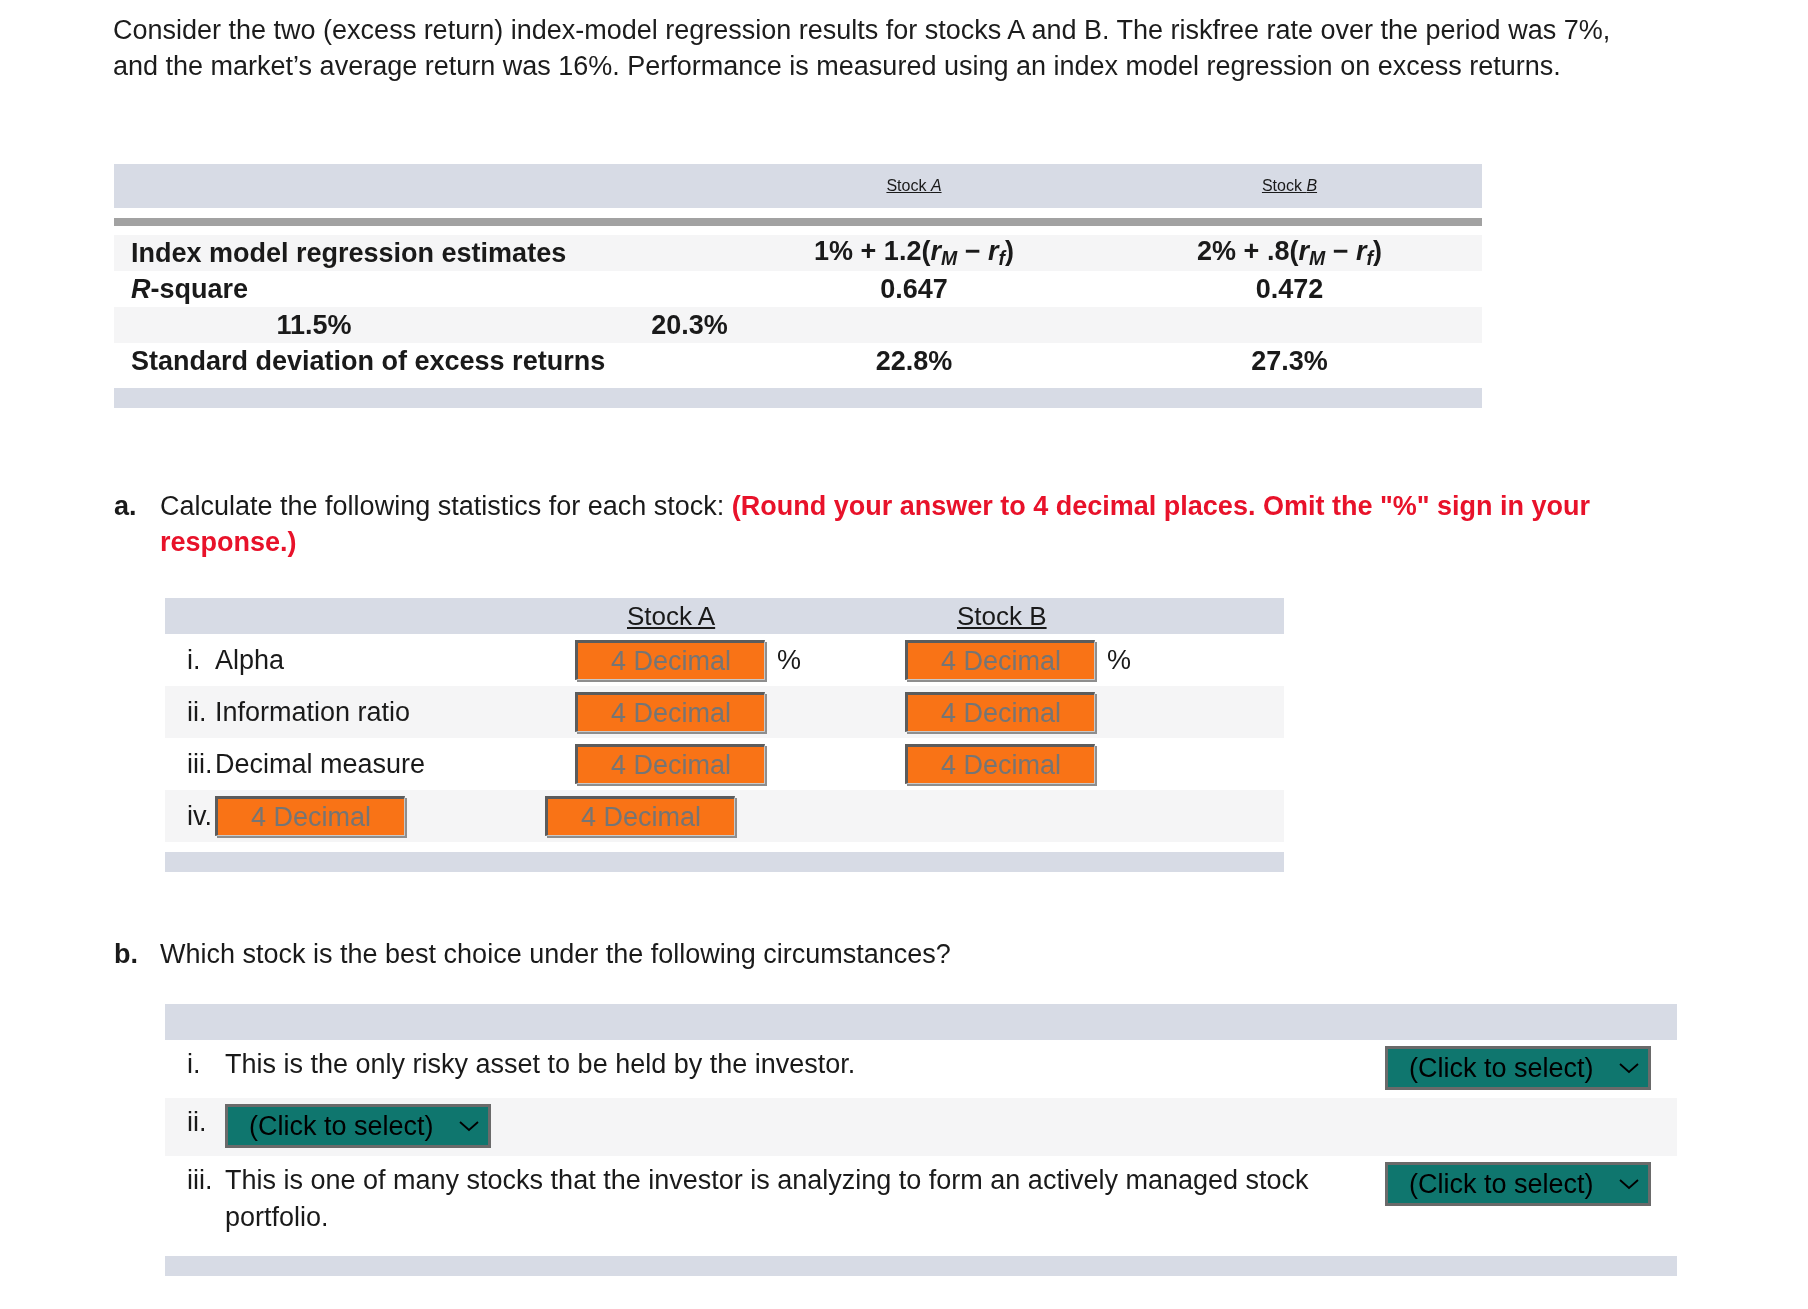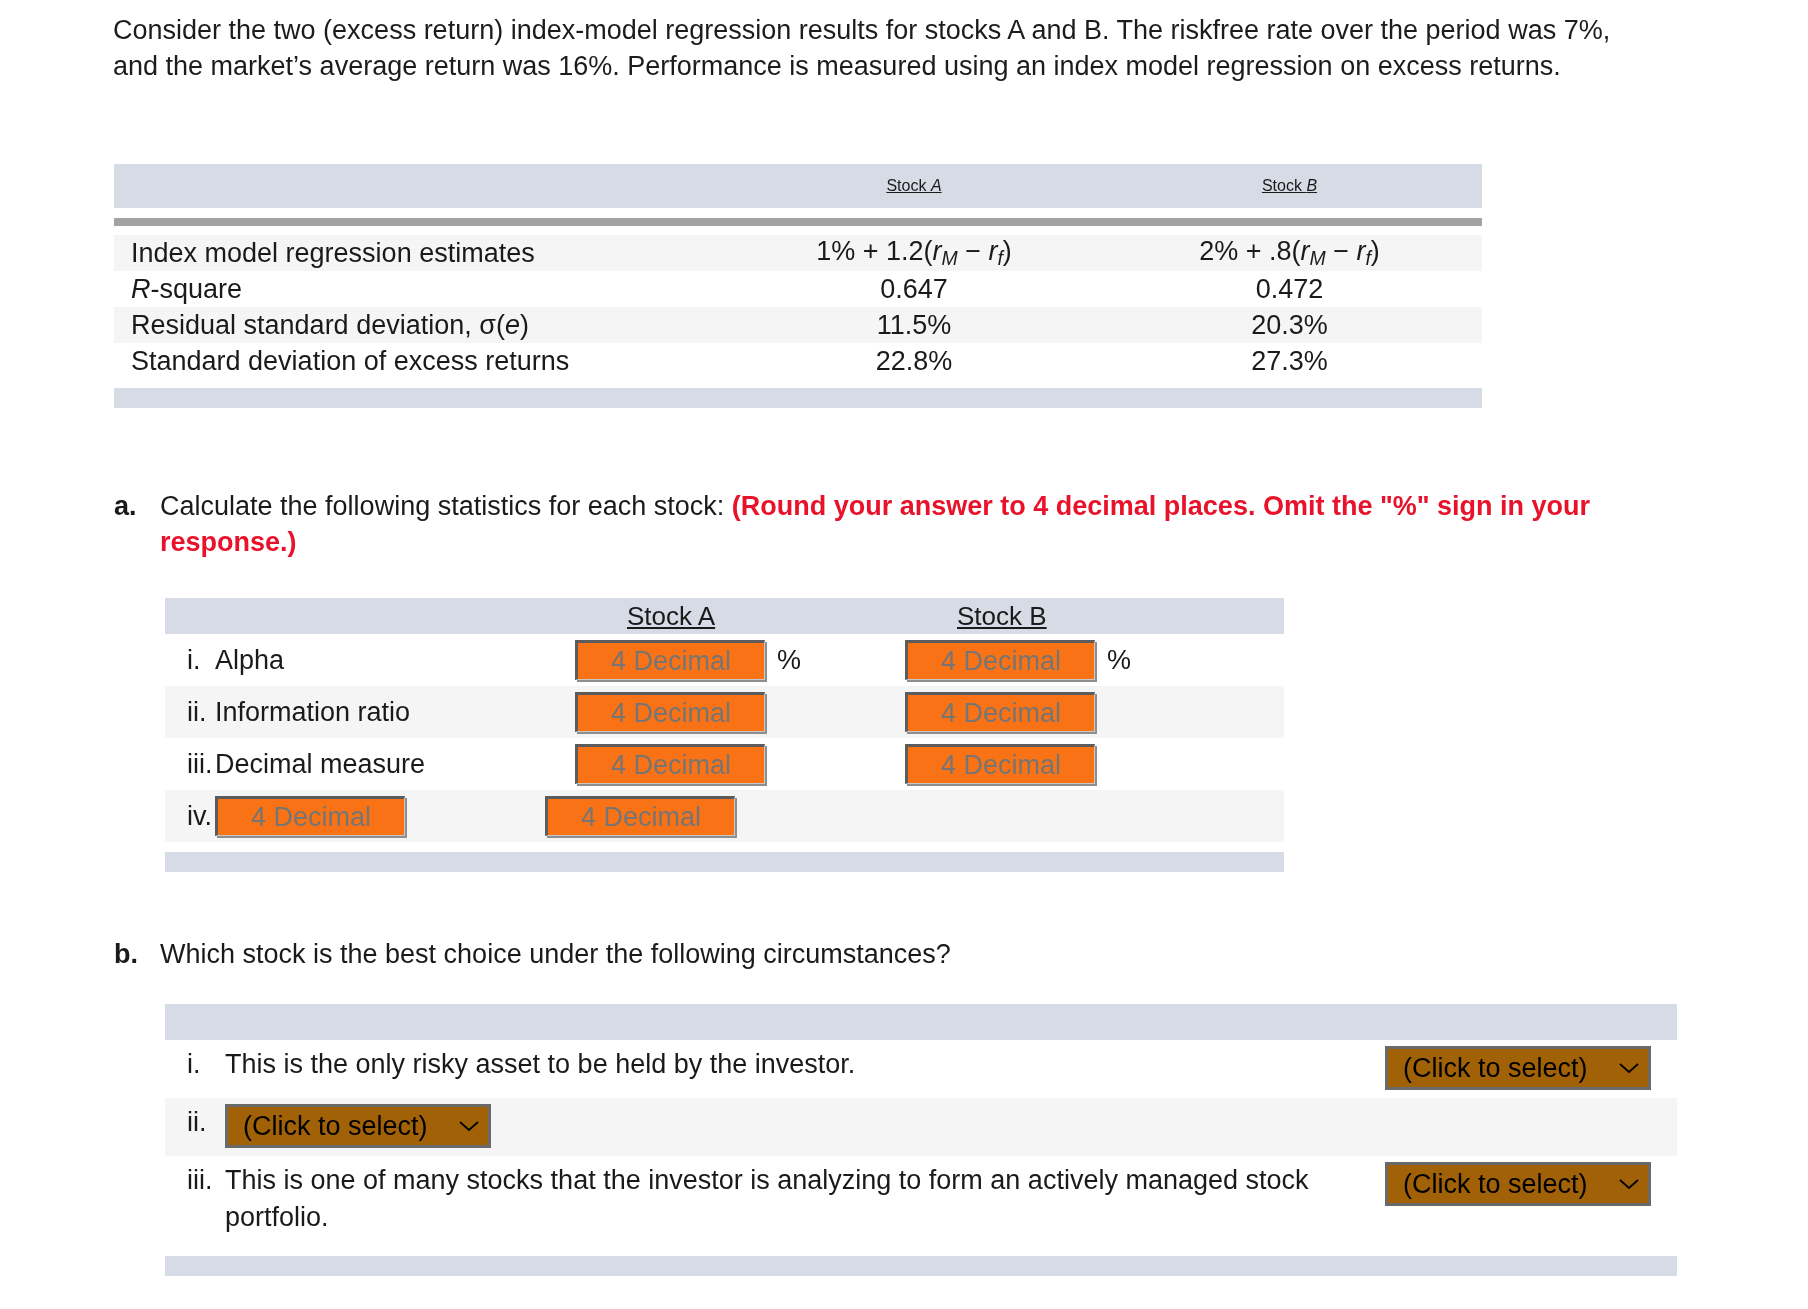--- a/index.html
+++ b/index.html
@@ -58,20 +58,21 @@
     align-items: center;
   }
   .t1-gap { height: 10px; background:#ffffff; }
   .t1-rule { height: 8px; }
   .t1-gap2 { height: 9px; background:#ffffff; }
   .t1-row {
     height: 36px;
     display: flex;
     align-items: center;
     font-size: 27px;
+    font-weight: bold;
   }
   .t1-row.alt { background: #f5f5f6; }
   .t1-c0 { width: 600px; padding-left: 17px; box-sizing: border-box; }
   .t1-c1 { width: 400px; text-align: center; }
   .t1-c2 { width: 351px; text-align: center; }
   .t1-foot { height: 20px; margin-top: 9px; }
 
   .ital { font-style: italic; }
   .sub  { font-size: 0.72em; vertical-align: -0.28em; font-style: italic; }
 
@@ -162,24 +163,24 @@
   .t3-c0 { width: 60px; padding-left: 22px; box-sizing: border-box; }
   .t3-c1 { width: 1160px; }
   .t3-c2 { width: 292px; display: flex; justify-content: flex-start; }
   .t3-foot { height: 20px; margin-top: 12px; }
 
   .selbox {
     width: 266px;
     height: 44px;
     box-sizing: border-box;
     border: 3px solid #6a6a6a;
-    background: #a16207;
-    display: flex;
-    align-items: center;
-    padding: 0 8px 0 15px;
+    background: #0f766e;
+    display: flex;
+    align-items: center;
+    padding: 0 8px 0 21px;
     font-size: 27px;
     color: #000000;
   }
   .selbox .sel-label { flex: 1; white-space: nowrap; }
   .chev {
     width: 22px;
     height: 14px;
     flex: none;
     margin-left: 4px;
   }
@@ -209,21 +210,20 @@
       <div class="t1-c2"><span>2% + .8(</span><span class="ital">r</span><span class="sub">M</span><span> − </span><span class="ital">r</span><span class="sub">f</span><span>)</span></div>
     </div>
 
     <div class="t1-row">
       <div class="t1-c0"><span class="ital">R</span><span>-square</span></div>
       <div class="t1-c1">0.647</div>
       <div class="t1-c2">0.472</div>
     </div>
 
     <div class="t1-row alt">
-      <div class="t1-c0"><span>Residual standard deviation, σ(</span><span class="ital">e</span><span>)</span></div>
       <div class="t1-c1">11.5%</div>
       <div class="t1-c2">20.3%</div>
     </div>
 
     <div class="t1-row">
       <div class="t1-c0">Standard deviation of excess returns</div>
       <div class="t1-c1">22.8%</div>
       <div class="t1-c2">27.3%</div>
     </div>
 

